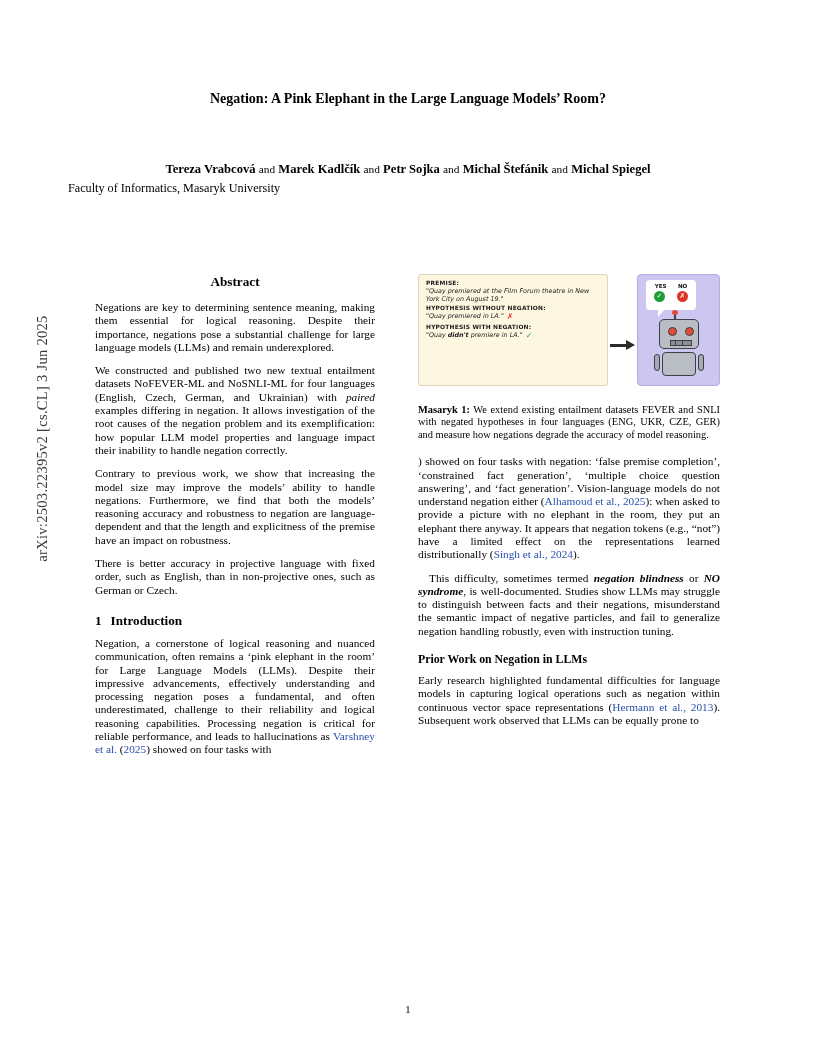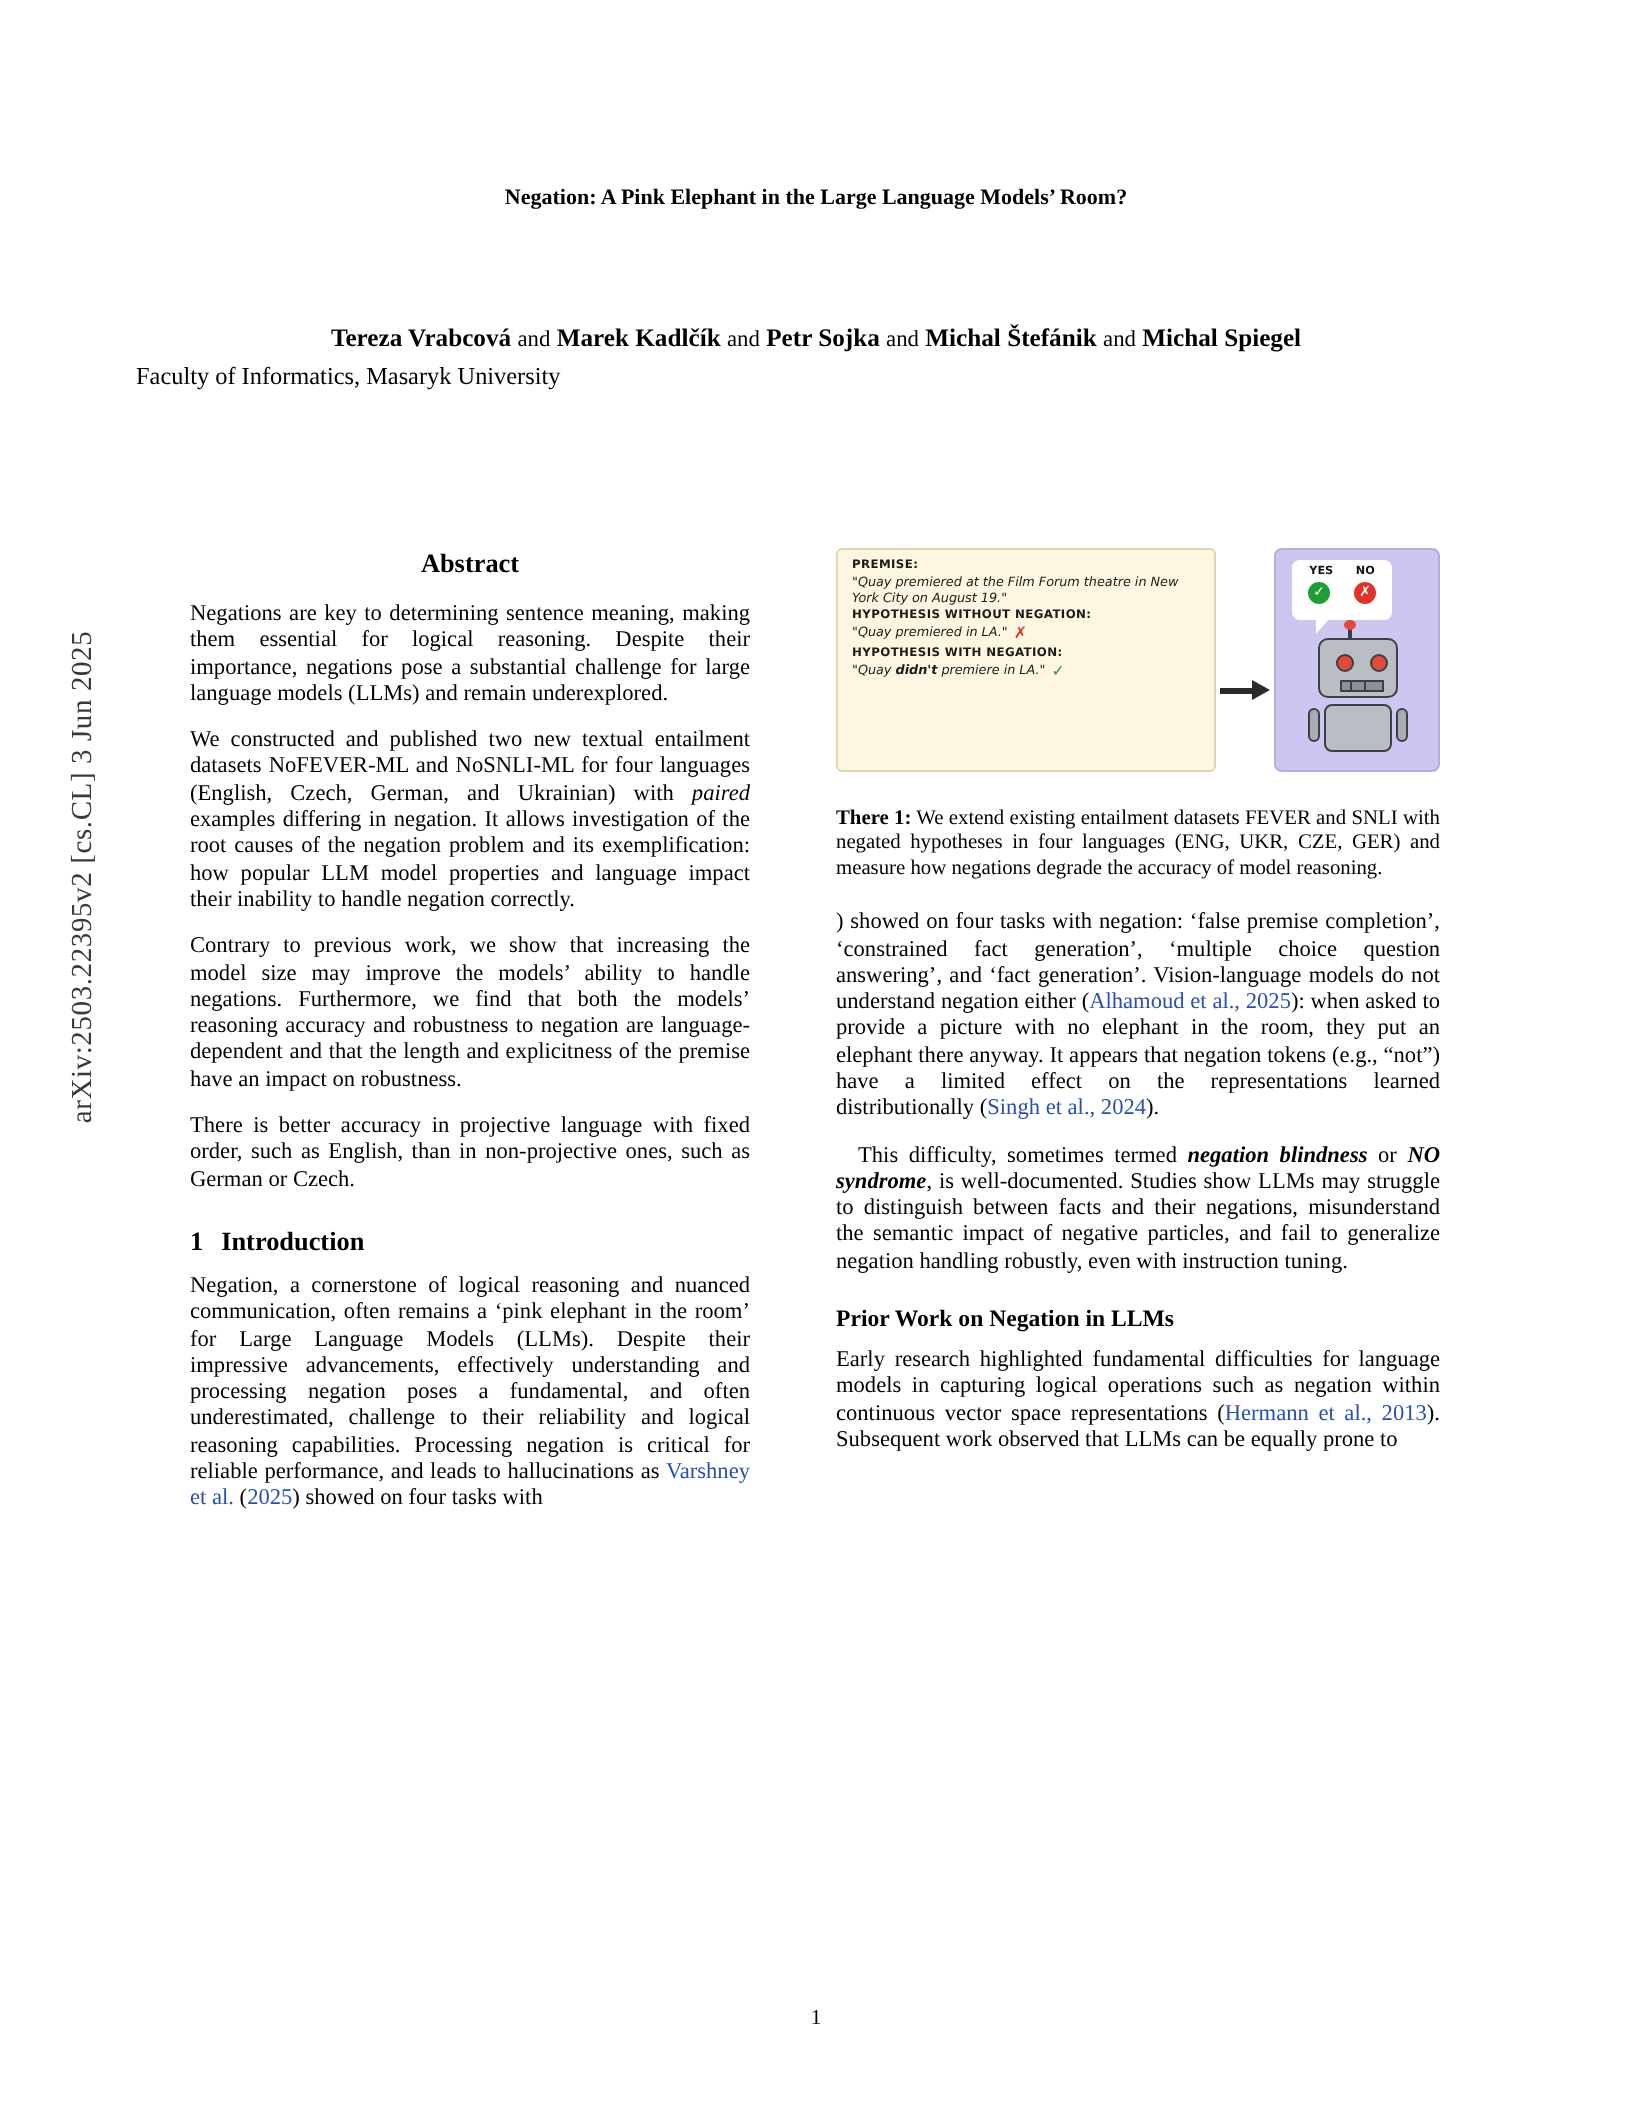--- a/index.html
+++ b/index.html
@@ -35,21 +35,21 @@
     color: #3a3a3a;
     white-space: nowrap;
   }
 
   .title {
     position: absolute;
     left: 78px;
     top: 88px;
     width: 660px;
     text-align: center;
-    font-size: 11px;
+    font-size: 14px;
     font-weight: bold;
     line-height: 22px;
   }
 
   .authors {
     position: absolute;
     left: 68px;
     top: 160px;
     width: 680px;
     text-align: center;
@@ -406,21 +406,21 @@
             <div class="r-eye r"></div>
             <div class="r-mouth"></div>
           </div>
           <div class="r-arm l"></div>
           <div class="r-arm r"></div>
           <div class="r-body"></div>
         </div>
       </div>
     </div>
 
-    <div class="caption"><span class="b">There 1:</span><span> We extend existing entailment datasets FEVER and SNLI with negated hypotheses in four languages (ENG, UKR, CZE, GER) and measure how negations degrade the accuracy of model reasoning.</span></div>
+    <div class="caption"><span class="b">Masaryk 1:</span><span> We extend existing entailment datasets FEVER and SNLI with negated hypotheses in four languages (ENG, UKR, CZE, GER) and measure how negations degrade the accuracy of model reasoning.</span></div>
 
     <p class="body"><span>) showed on four tasks with negation: ‘false premise completion’, ‘constrained fact generation’, ‘multiple choice question answering’, and ‘fact generation’. Vision-language models do not understand negation either (</span><span class="cite">Alhamoud et al., 2025</span><span>): when asked to provide a picture with no elephant in the room, they put an elephant there anyway. It appears that negation tokens (e.g., “not”) have a limited effect on the representations learned distributionally (</span><span class="cite">Singh et al., 2024</span><span>).</span></p>
 
     <p class="body indent"><span>This difficulty, sometimes termed </span><span class="bi">negation blindness</span><span> or </span><span class="bi">NO syndrome</span><span>, is well-documented. Studies show LLMs may struggle to distinguish between facts and their negations, misunderstand the semantic impact of negative particles, and fail to generalize negation handling robustly, even with instruction tuning.</span></p>
 
     <h3 class="sub">Prior Work on Negation in LLMs</h3>
 
 
 
     <p class="body nogap"><span>Early research highlighted fundamental difficulties for language models in capturing logical operations such as negation within continuous vector space representations (</span><span class="cite">Hermann et al., 2013</span><span>). Subsequent work observed that LLMs can be equally prone to</span></p>

